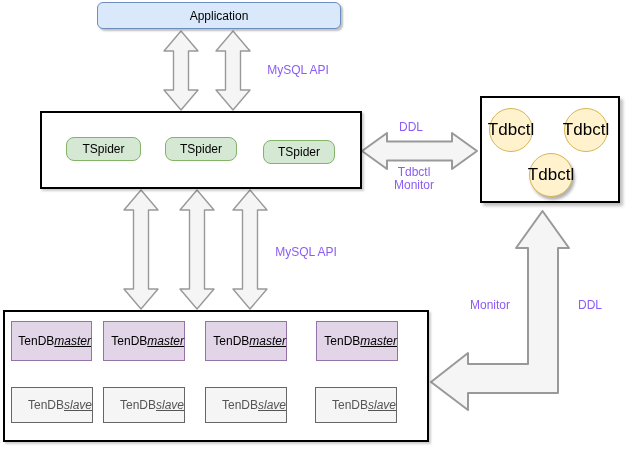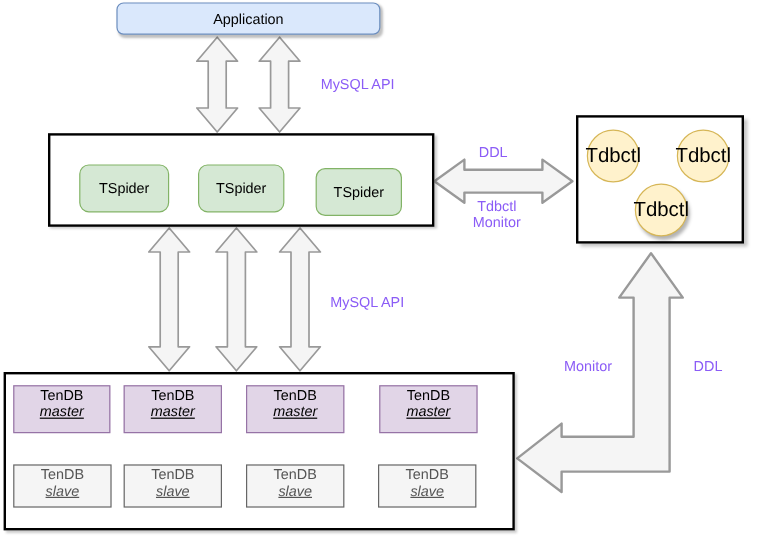--- a/index.html
+++ b/index.html
@@ -11,39 +11,39 @@
     --arrow-fill:#f5f5f5;       --arrow-stroke:#999999;
   }
   *{box-sizing:border-box;margin:0;padding:0;}
   html,body{background:#ffffff;}
   body{font-family:"Liberation Sans","DejaVu Sans",sans-serif;}
   .canvas{position:relative;width:637px;height:450px;background:#ffffff;overflow:hidden;}
 
   .node{position:absolute;display:flex;align-items:center;justify-content:center;
         font-size:12px;color:#000;text-align:center;}
 
-  .app-node{left:97px;top:2px;width:220px;height:27px;border:1px solid var(--application-border);
+  .app-node{left:97px;top:2px;width:244px;height:27px;border:1px solid var(--application-border);
             background:var(--application-fill);border-radius:6px;
             box-shadow:2px 2px 2px rgba(0,0,0,0.25);}
 
   .cluster{position:absolute;background:#ffffff;border:2px solid #000;
            box-shadow:2px 2px 2px rgba(0,0,0,0.2);}
   .tspider-cluster{left:40px;top:111px;width:322px;height:78px;}
   .tdbctl-cluster{left:480px;top:96px;width:140px;height:107px;box-shadow:3px 3px 3px rgba(0,0,0,0.25);}
   .tendb-cluster{left:3px;top:310px;width:426px;height:132px;}
 
-  .tspider-node{width:75px;height:40px;background:var(--tspider-fill);
+  .tspider-node{width:75px;height:24px;background:var(--tspider-fill);
                 border:1px solid var(--tspider-border);border-radius:8px;}
 
   .tdbctl-node{width:44px;height:44px;border-radius:50%;background:var(--tdbctl-fill);
                border:1px solid var(--tdbctl-border);font-size:17px;}
   .tdbctl-shadow{box-shadow:2px 3px 3px rgba(0,0,0,0.3);}
 
-  .db-box{position:absolute;display:flex;flex-direction:column;align-items:center;
-          justify-content:flex-start;font-size:12px;line-height:14px;text-align:center;}
+  .db-box{position:absolute;display:flex;flex-direction:row;align-items:center;
+          justify-content:flex-end;font-size:12px;line-height:14px;text-align:center;}
   .master-box{top:321px;height:40px;background:var(--master-fill);
               border:1px solid var(--master-border);color:#000;}
   .slave-box{top:387px;height:36px;background:var(--slave-fill);
              border:1px solid var(--slave-border);color:#555;}
   .italic{font-style:italic;text-decoration:underline;}
 
   .edge-label{position:absolute;transform:translateX(-50%);font-size:12px;color:#8b5cf6;
               text-align:center;white-space:nowrap;line-height:13px;}
 
   svg.arrows{position:absolute;left:0;top:0;pointer-events:none;}

